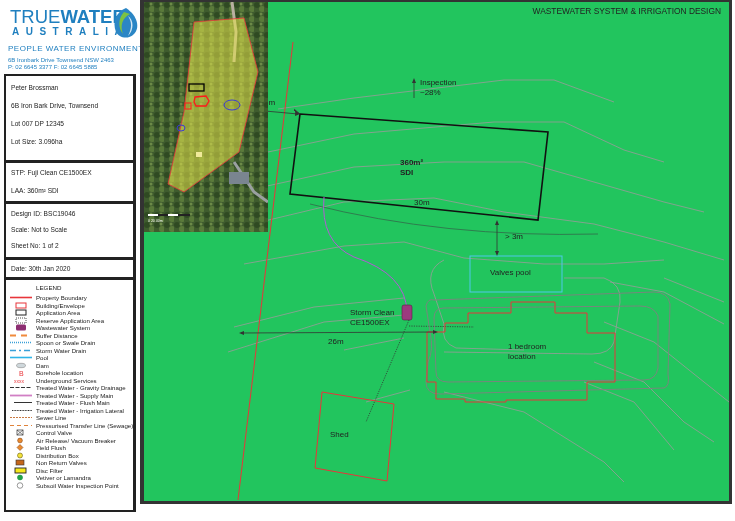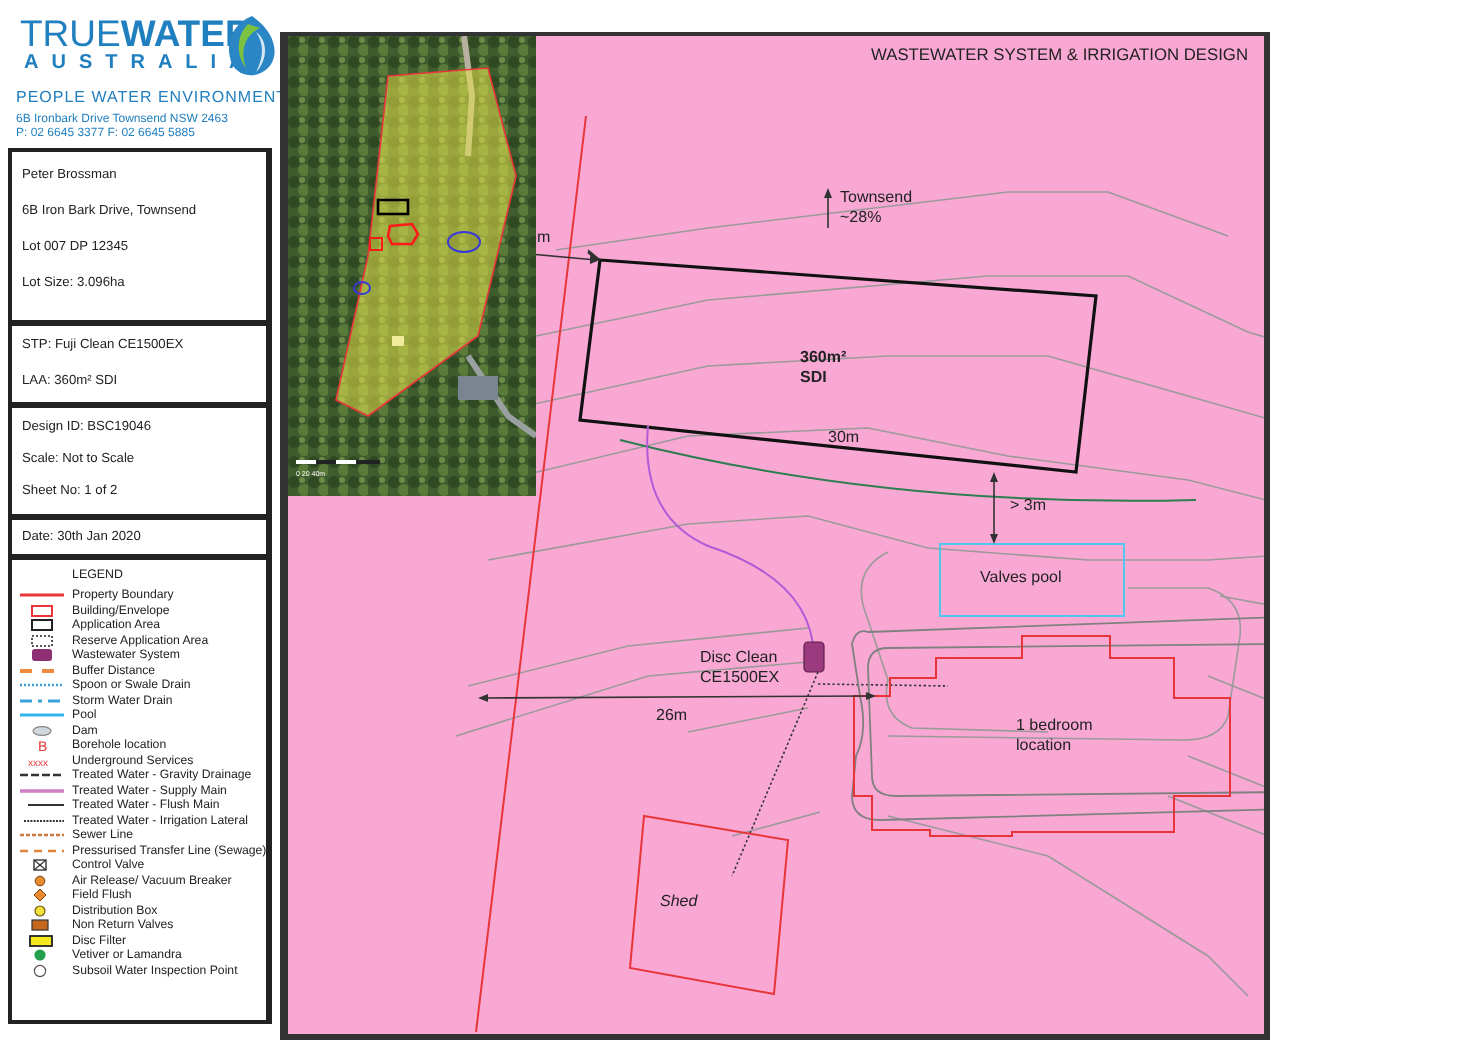--- a/index.html
+++ b/index.html
@@ -11,21 +11,21 @@
   .logo .brand2{position:absolute;left:4px;top:22px;font-size:10px;letter-spacing:6.5px;color:#1f7fbf;font-weight:bold;}
   .logo .drop{position:absolute;left:102px;top:2px;width:30px;height:34px;}
   .logo .tagline{position:absolute;left:0px;top:40px;font-size:8px;letter-spacing:0.5px;color:#1f7fbf;white-space:nowrap;}
   .logo .addr{position:absolute;left:0px;top:53px;font-size:6px;color:#1f7fbf;line-height:7.2px;white-space:nowrap;}
   .panel{position:absolute;left:4px;width:132px;border:2px solid #222;border-right:3px solid #222;box-sizing:border-box;background:#fff;}
   .panel .line{font-size:6.6px;color:#222;position:absolute;left:5px;white-space:nowrap;}
   .legend-title{position:absolute;left:30px;top:4px;font-size:6.2px;color:#222;}
   .lg-item{position:absolute;left:4px;height:7.4px;width:126px;}
   .lg-sym{position:absolute;left:0;top:0;width:22px;height:7px;}
   .lg-label{position:absolute;left:26px;top:0;font-size:6.1px;color:#222;white-space:nowrap;line-height:7px;}
-  .map{position:absolute;left:140px;top:16px;width:495px;height:504px;border:2px solid #333;border-left:4px solid #333;border-right:3px solid #333;border-bottom:3px solid #333;box-sizing:border-box;background:#f9a8d4;overflow:hidden;}
+  .map{position:absolute;left:140px;top:0;width:592px;height:504px;border:2px solid #333;border-left:4px solid #333;border-right:3px solid #333;border-bottom:3px solid #333;box-sizing:border-box;background:#22c55e;overflow:hidden;}
   .map-title{position:absolute;right:8px;top:4px;font-size:8.4px;color:#222;white-space:nowrap;}
   .map svg{position:absolute;left:0;top:0;}
   .lbl{position:absolute;font-size:8px;color:#222;white-space:nowrap;line-height:10px;}
   .aerial{position:absolute;left:456px;top:17px;width:124px;height:230px;}
 </style>
 </head>
 <body>
 
 <div class="sidebar">
   <div class="logo">
@@ -328,42 +328,42 @@
       <line x1="-12" y1="0" x2="12" y2="0" stroke="#111" stroke-width="2"></line>
       <line x1="0" y1="-12" x2="0" y2="12" stroke="#111" stroke-width="2"></line>
       <polygon points="0,-10 7,12 0,7 -7,12" fill="#111"></polygon>
     </g>
   </svg>
 
   <div class="lbl" style="left:13px;top:5px;font-size:6.5px;font-weight:bold;">N</div>
   <div class="map-title">WASTEWATER SYSTEM  &amp; IRRIGATION DESIGN</div>
 
   <div class="lbl" style="left:276px;top:76px;">
-    <div>Townsend</div>
+    <div>Inspection</div>
     <div>~28%</div>
   </div>
   <div class="lbl" style="left:256px;top:156px;font-weight:bold;">
     <div>360m²</div>
     <div>SDI</div>
   </div>
   <div class="lbl" style="left:120px;top:96px;">6m</div>
   <div class="lbl" style="left:116px;top:146px;transform:rotate(90deg);transform-origin:left top;">12m</div>
   <div class="lbl" style="left:270px;top:196px;">30m</div>
   <div class="lbl" style="left:361px;top:230px;">&gt; 3m</div>
   <div class="lbl" style="left:346px;top:266px;">Valves pool</div>
   <div class="lbl" style="left:206px;top:306px;">
-    <div>Disc Clean</div>
+    <div>Storm Clean</div>
     <div>CE1500EX</div>
   </div>
   <div class="lbl" style="left:184px;top:335px;">26m</div>
   <div class="lbl" style="left:364px;top:340px;">
     <div>1 bedroom</div>
     <div>location</div>
   </div>
-  <div class="lbl" style="left:186px;top:428px;font-style:italic;">Shed</div>
+  <div class="lbl" style="left:186px;top:428px;">Shed</div>
 
   <svg class="aerial" viewBox="0 0 124 230">
     <defs>
       <pattern id="trees" width="10" height="10" patternUnits="userSpaceOnUse">
         <rect width="10" height="10" fill="#3f5c2e"></rect>
         <circle cx="3" cy="3" r="3" fill="#2f4a22"></circle>
         <circle cx="8" cy="7" r="3" fill="#5a7a3a"></circle>
         <circle cx="7" cy="2" r="1.5" fill="#6c8a48"></circle>
       </pattern>
     </defs>

